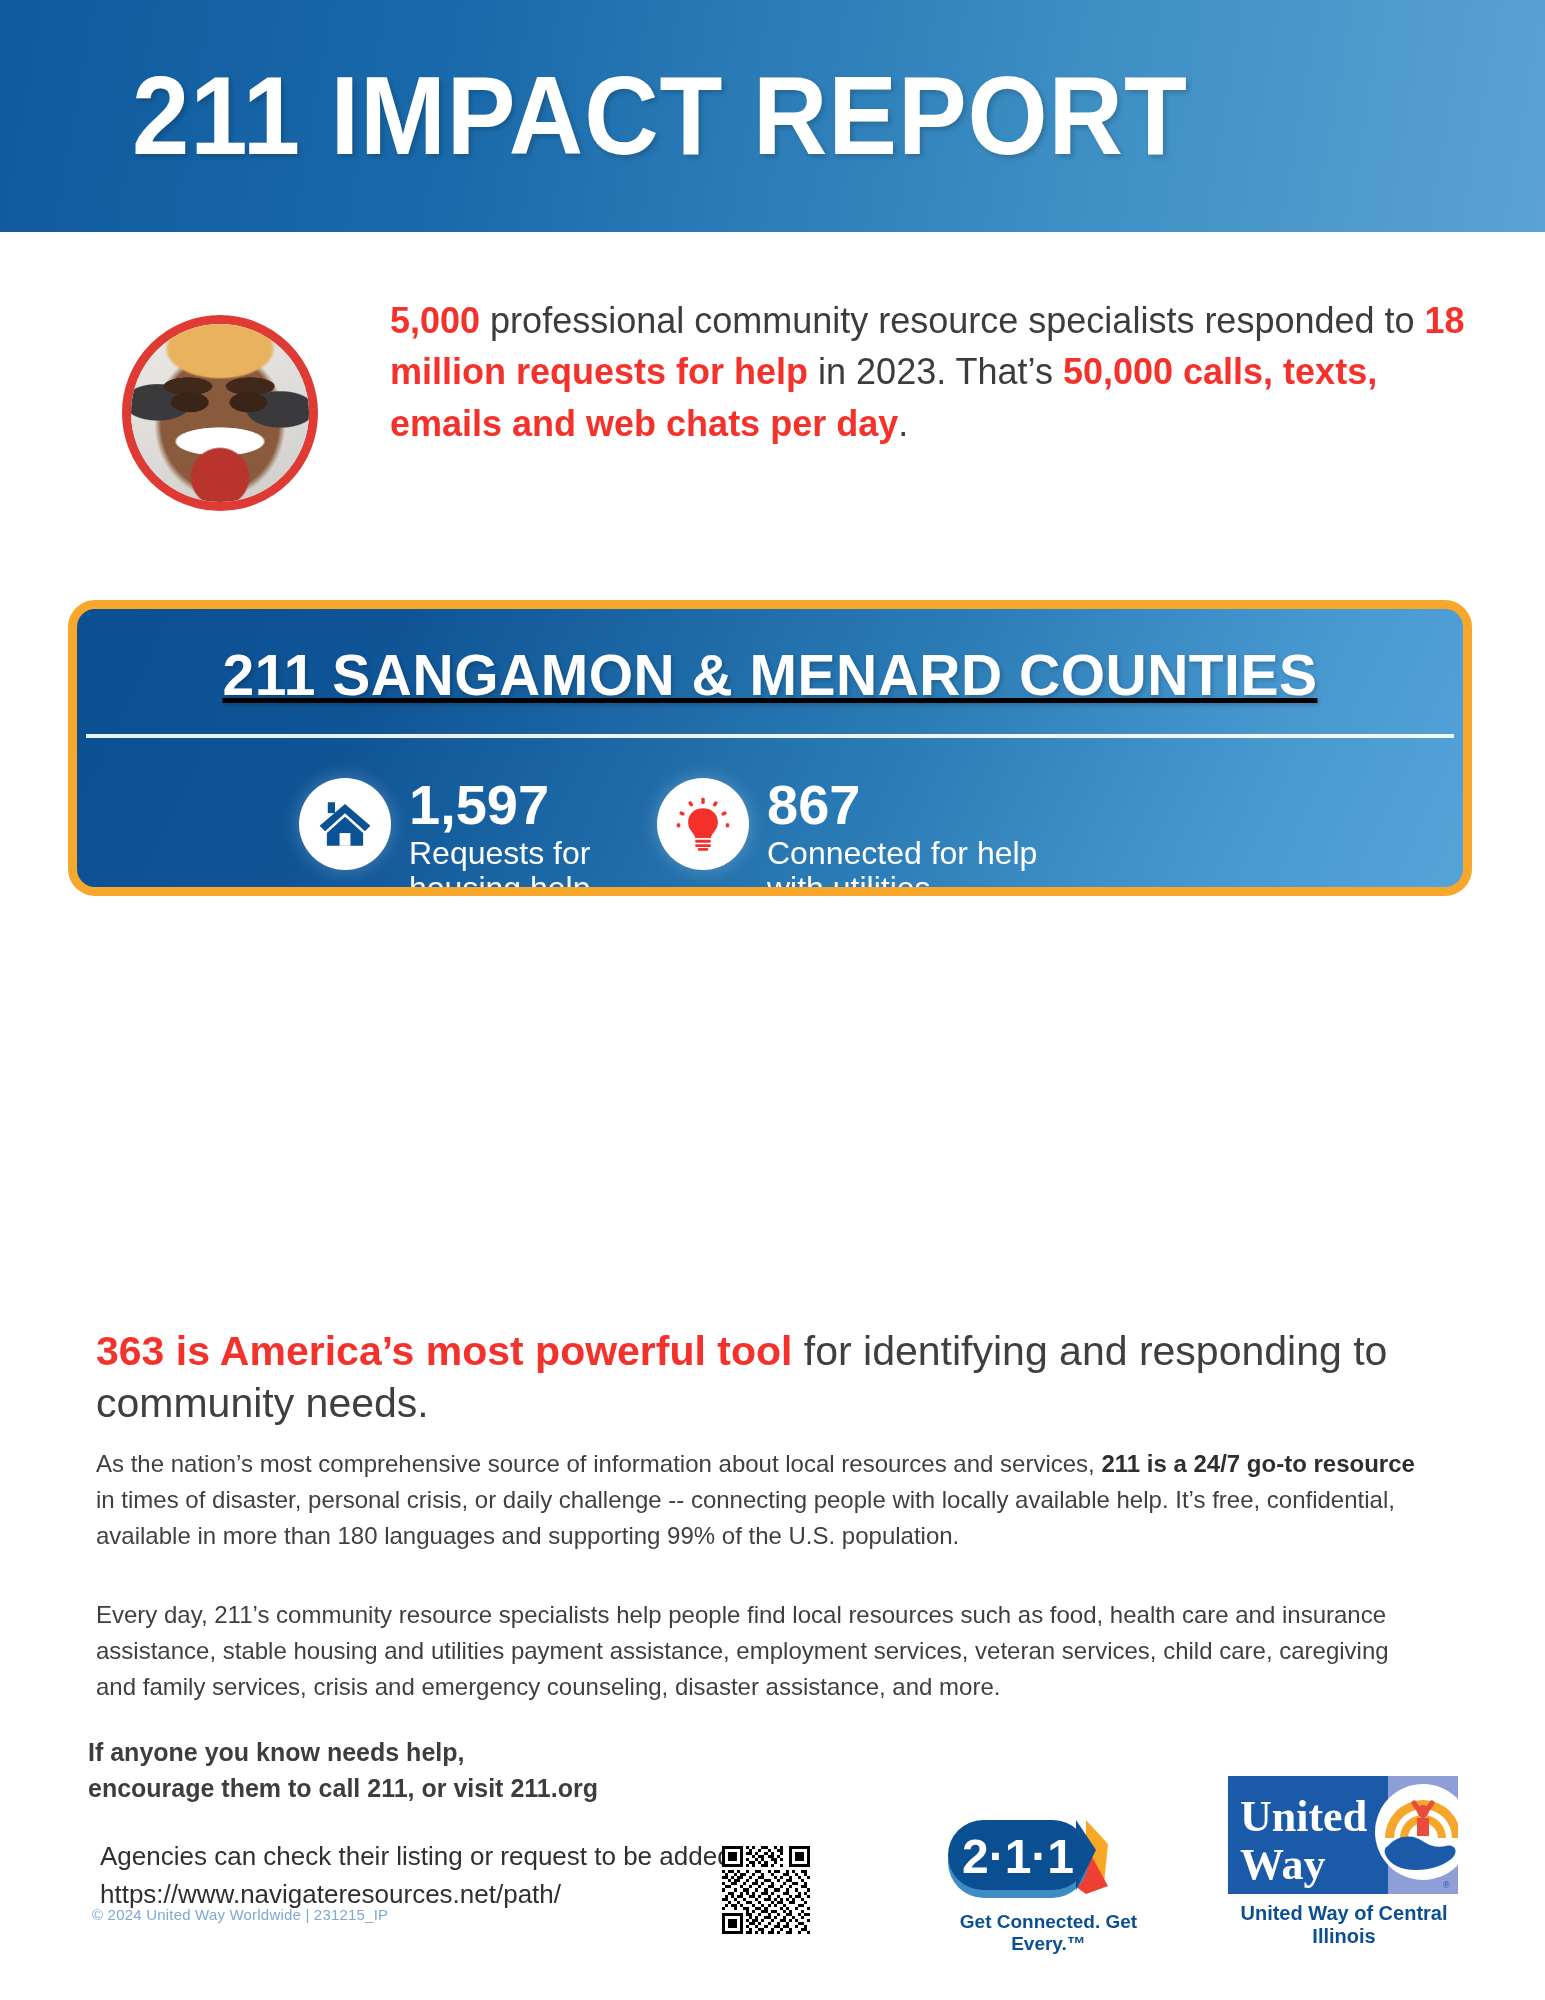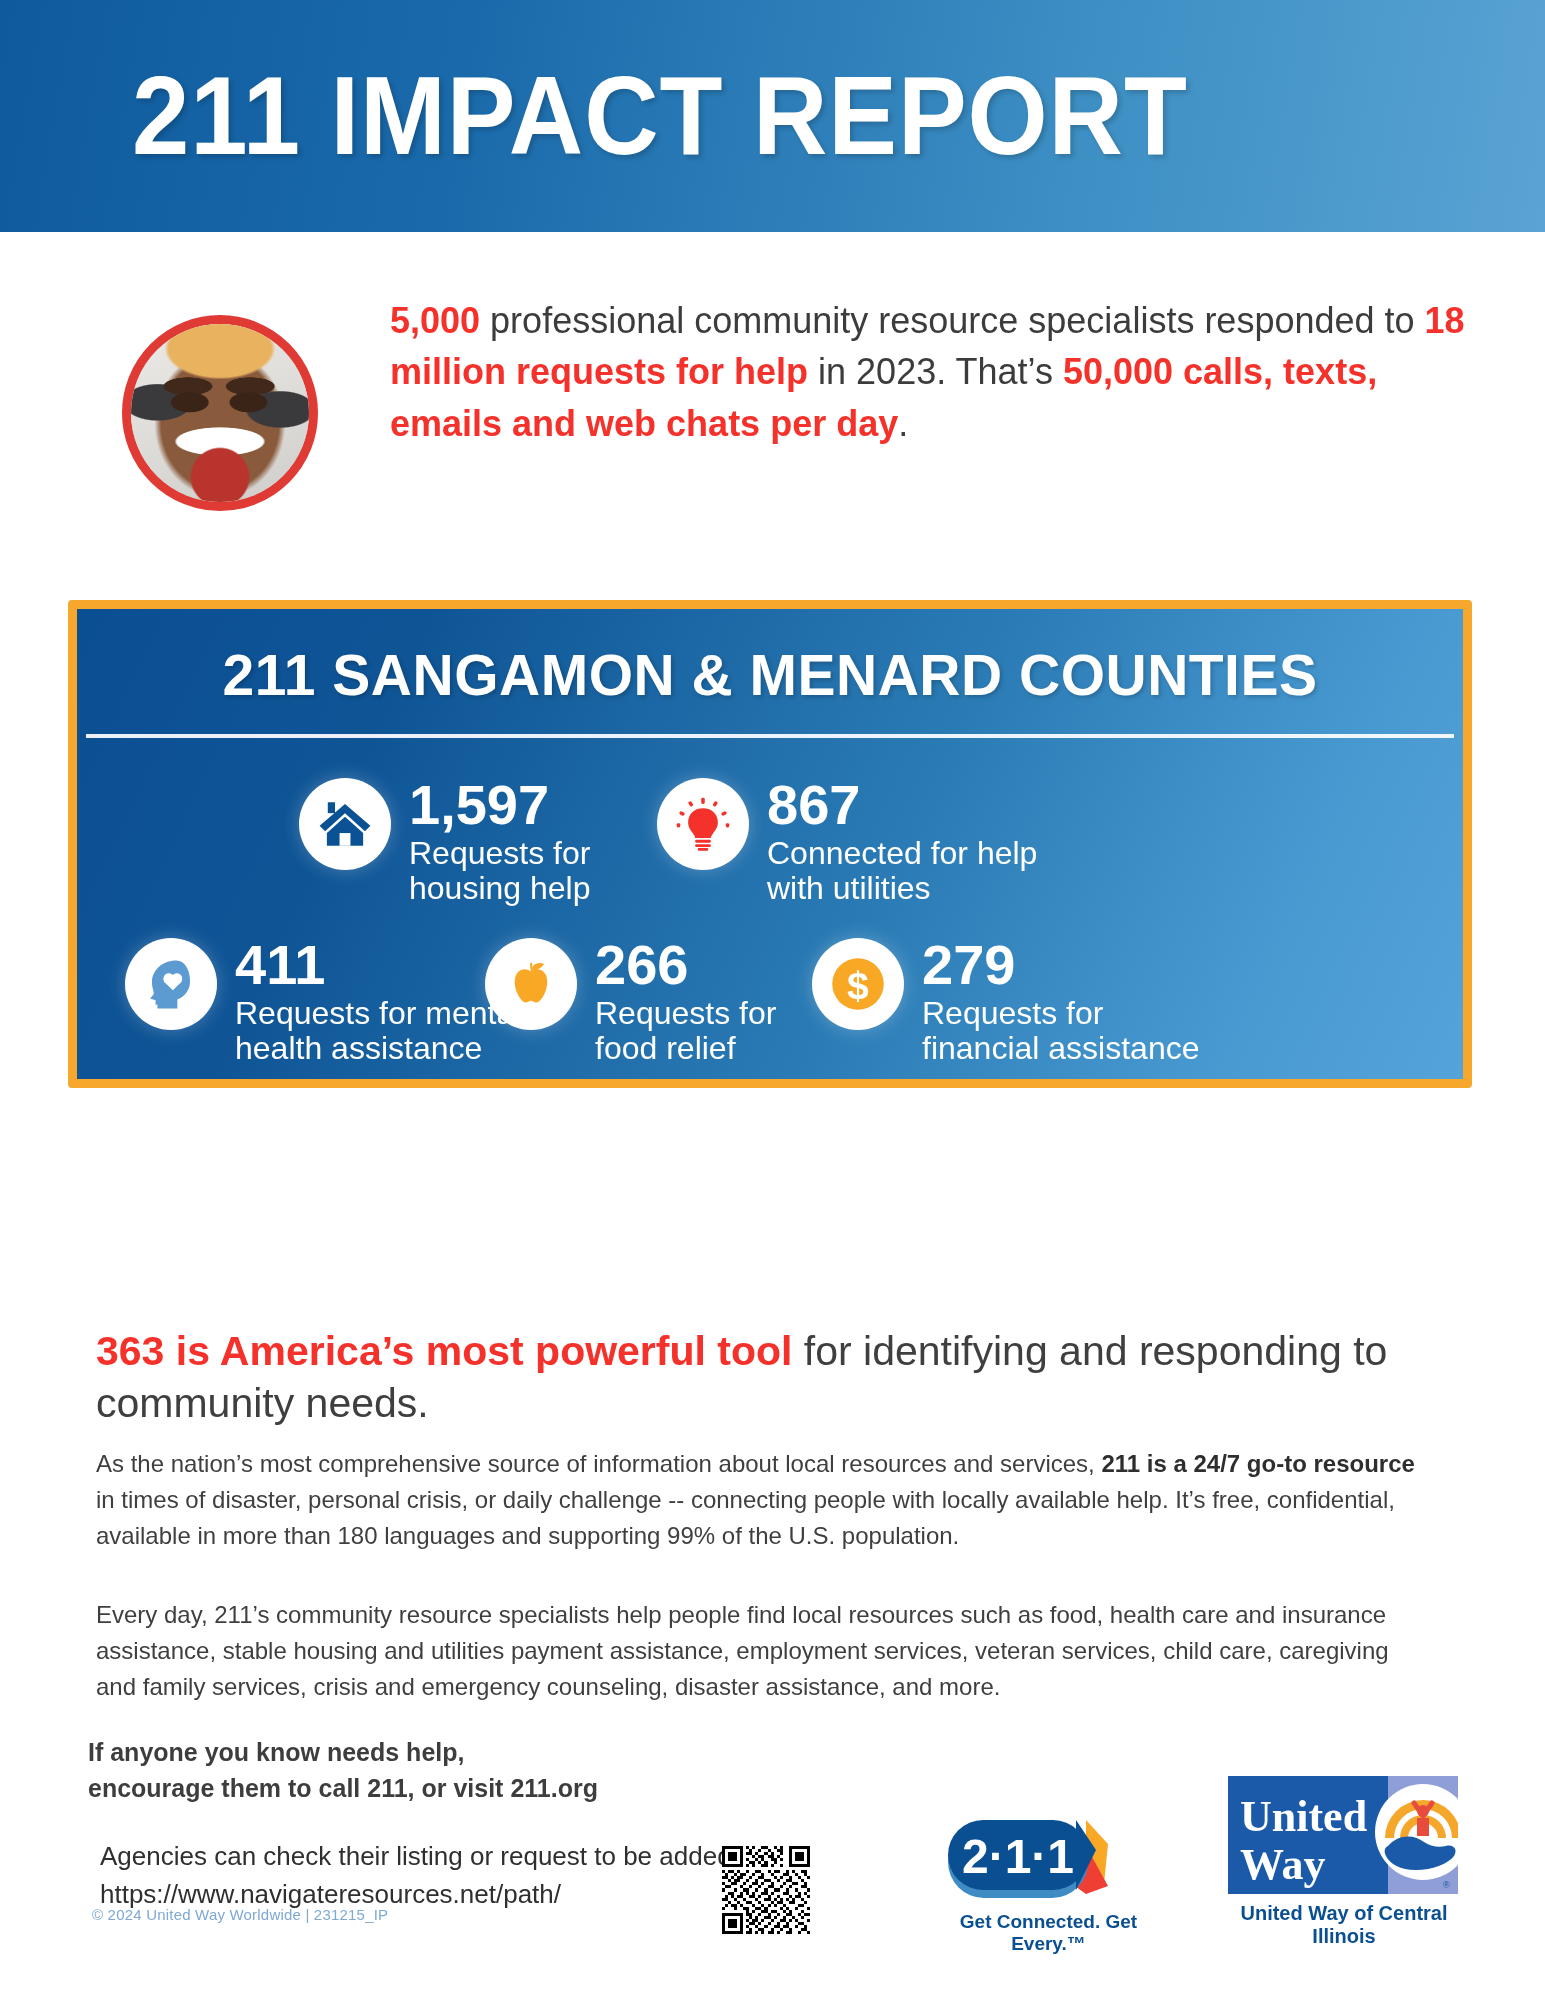--- a/index.html
+++ b/index.html
@@ -59,25 +59,26 @@
   .intro-text{
     position:absolute; left:390px; top:-5px; width:1080px;
     font-size:36px; line-height:1.43; color:#3c3c3c;
     font-family:"Liberation Sans Narrow","Liberation Sans",sans-serif;
   }
   .intro-text .hl{ color:#f4312a; font-weight:700; }
 
   
   .statbox{
     position:absolute; left:68px; top:600px;
-    width:1404px; height:488px;
+    width:1404px; height:296px;
     border:9px solid #f7a72c;
-    border-radius:4px;
+    border-radius:27px;
     background:linear-gradient(115deg,#0b4f93 0%,#0f5596 22%,#2a7bb5 58%,#4a9ad2 85%,#54a4da 100%);
     overflow:hidden;
+    text-decoration:underline;
   }
   .statbox-title{
     margin-top:38px;
     text-align:center;
     font-family:"Liberation Sans Narrow","Liberation Sans",sans-serif;
     font-size:57px;
     font-weight:700;
     color:#ffffff;
     letter-spacing:0.5px;
     text-shadow:2px 2px 4px rgba(0,0,0,0.2);

